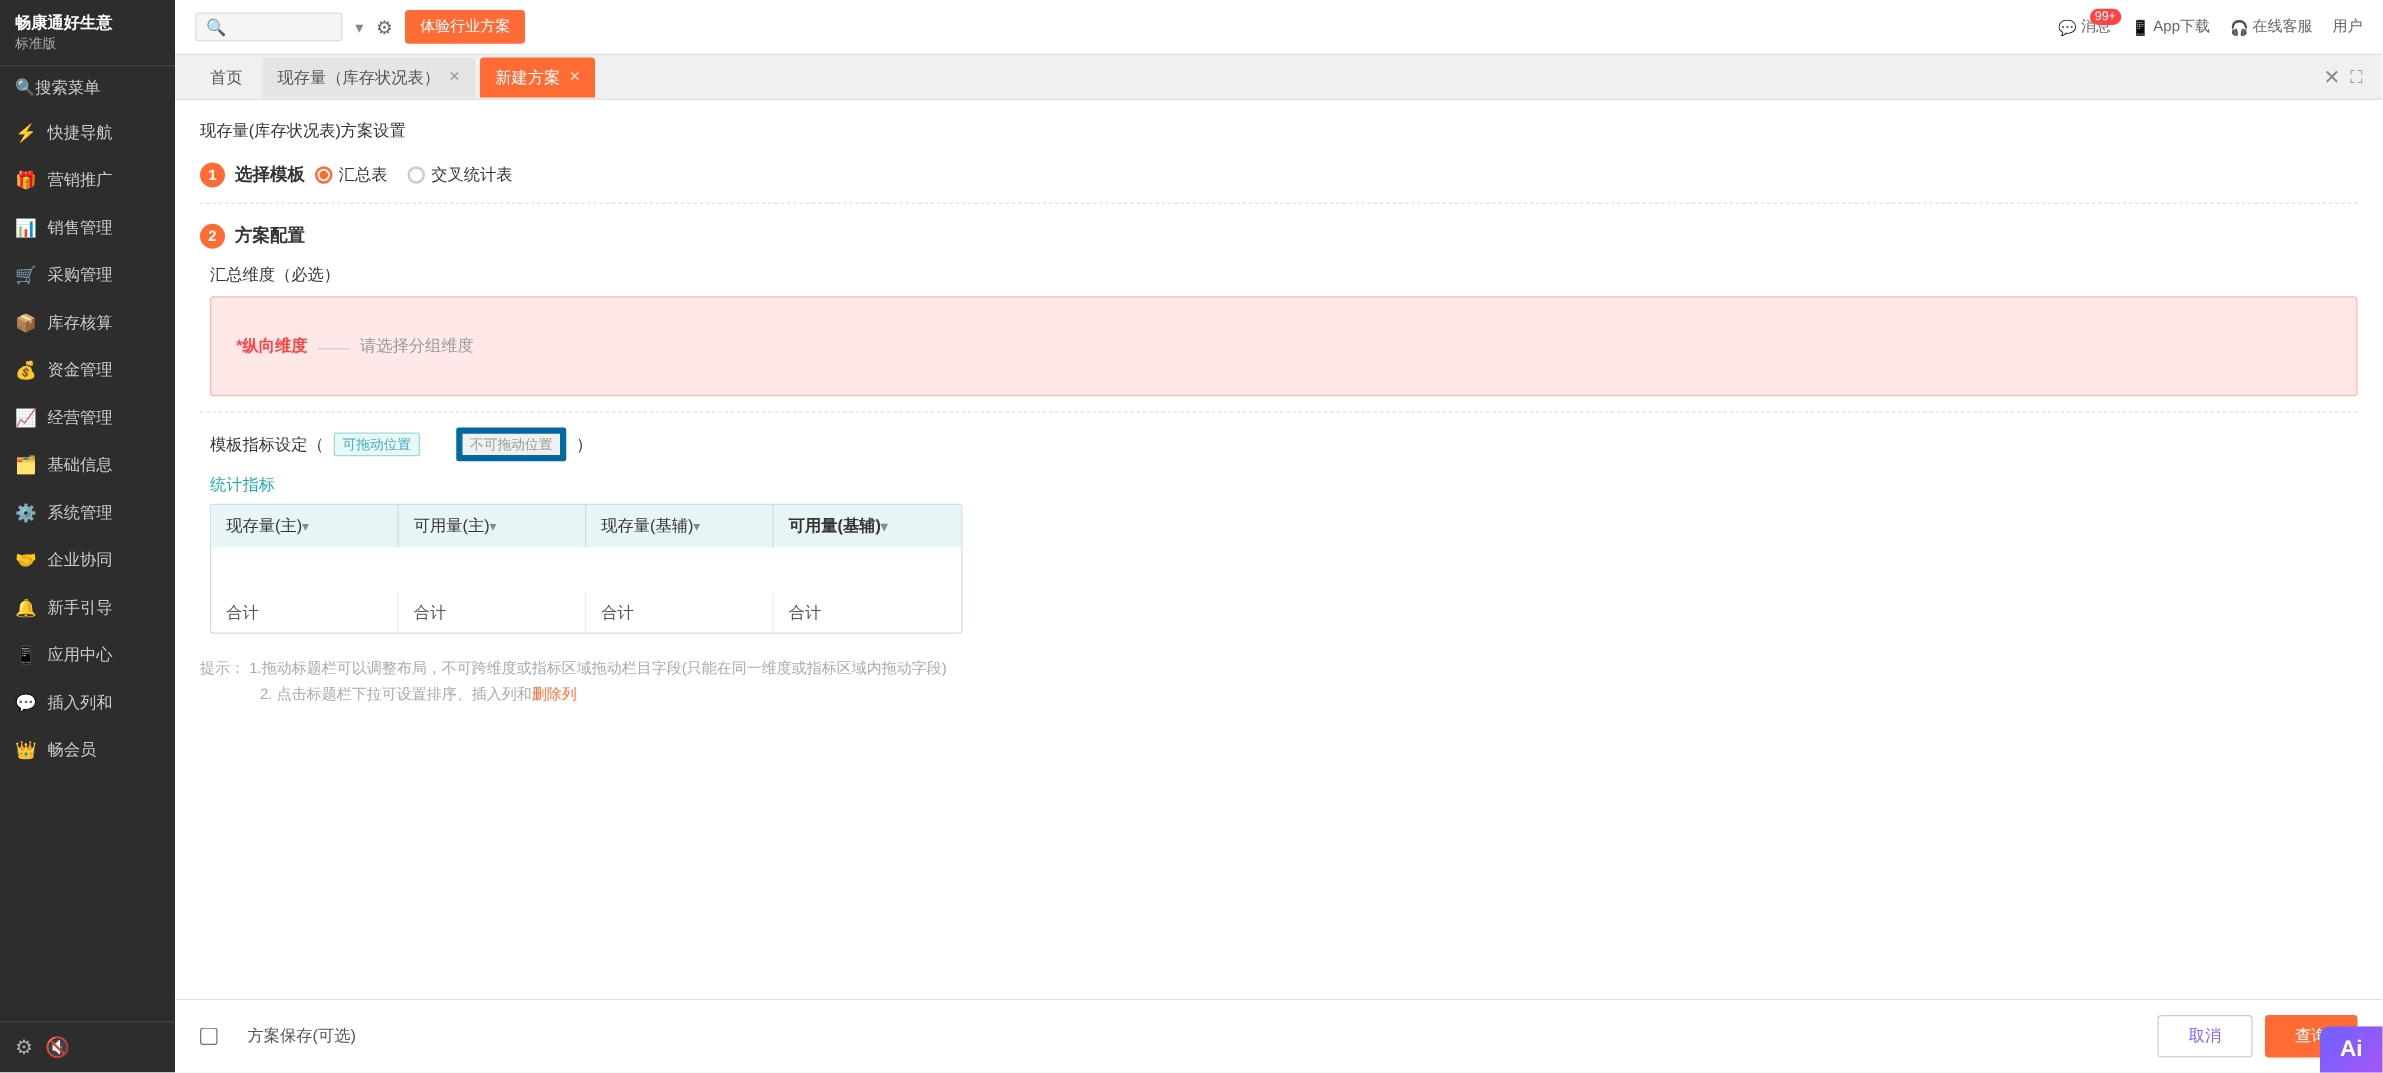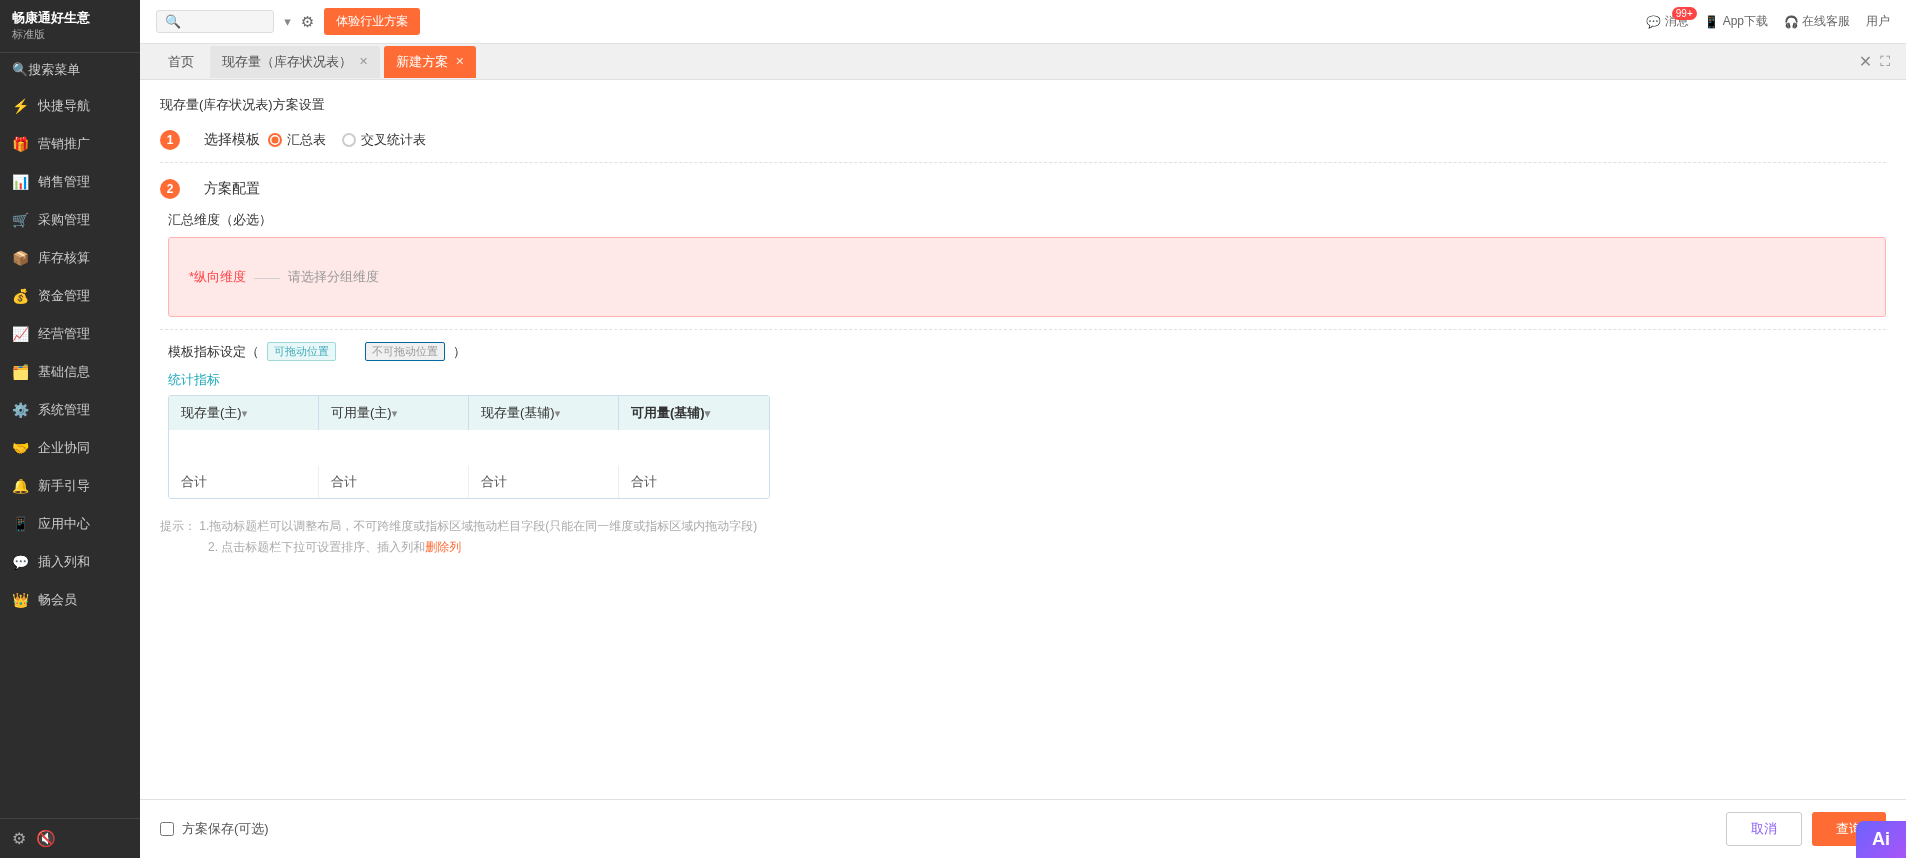--- a/index.html
+++ b/index.html
@@ -90,47 +90,47 @@
     .content-inner { padding: 16px 20px; }
 
     .page-title { font-size: 13px; color: #333; margin-bottom: 16px; font-weight: normal; }
 
     
     .section { margin-bottom: 16px; }
     .section-header { display: flex; align-items: center; gap: 8px; margin-bottom: 12px; }
     .section-num {
       width: 20px; height: 20px; background: #ff6b35; color: #fff; border-radius: 50%; display: flex; align-items: center; justify-content: center; font-size: 12px; font-weight: bold; flex-shrink: 0;
     }
-    .section-title { font-size: 14px; color: #333; font-weight: 400; margin-left: 16px; }
+    .section-title { font-size: 14px; color: #333; font-weight: 700; }
     .section-divider { border: none; border-top: 1px dashed #e0e0e0; margin: 12px 0; }
 
     
     .radio-group { display: flex; align-items: center; gap: 16px; }
     .radio-item { display: flex; align-items: center; gap: 5px; cursor: pointer; font-size: 13px; color: #333; }
     .radio-circle {
       width: 14px; height: 14px; border-radius: 50%; border: 2px solid #ccc; position: relative; flex-shrink: 0;
     }
     .radio-circle.checked { border-color: #ff6b35; }
     .radio-circle.checked::after {
       content: ''; width: 7px; height: 7px; background: #ff6b35; border-radius: 50%; position: absolute; top: 50%; left: 50%; transform: translate(-50%, -50%);
     }
 
     
     .dimension-required { font-size: 13px; color: #333; margin-bottom: 8px; }
     .dimension-box {
       background: #ffe8e8; border: 1px solid #ffb3b3; border-radius: 3px; padding: 24px 20px; min-height: 80px; display: flex; align-items: center;
     }
-    .dimension-label { color: #ff4444; font-size: 13px; }
+    .dimension-label { color: #ff4444; font-size: 13px; font-weight: bold; }
     .dimension-dash { color: #ccc; margin: 0 8px; }
     .dimension-placeholder { color: #999; font-size: 13px; }
 
     
     .indicator-label { font-size: 13px; color: #333; margin-bottom: 10px; display: flex; align-items: center; gap: 8px; }
     .indicator-tag { background: #e8f8f8; border: 1px solid #a0d8d8; color: #4ab; padding: 1px 6px; border-radius: 2px; font-size: 11px; font-family: Liberation Mono, monospace; }
-    .indicator-tag-gray { background: #f0f0f0; border: 1px solid #0369a1; color: #999; padding: 1px 6px; border-radius: 2px; font-size: 11px; }
+    .indicator-tag-gray { background: #f0f0f0; border: 5px solid #0369a1; color: #999; padding: 1px 6px; border-radius: 2px; font-size: 11px; }
 
     
     .stats-section-title { color: #2ab; font-size: 13px; margin-bottom: 6px; }
     .stats-table { border: 1px solid #cde; border-radius: 3px; overflow: hidden; display: inline-block; min-width: 600px; }
     .stats-table-header { display: flex; background: #e8f5f5; }
     .stats-table-body { display: flex; background: #fff; }
     .stats-cell {
       width: 150px; padding: 8px 12px; border-right: 1px solid #cde; display: flex; align-items: center; justify-content: flex-start; font-size: 13px; color: #333;
     }
     .stats-cell:last-child { border-right: none; font-weight: bold; }
@@ -142,21 +142,21 @@
 
     
     .tips-box { margin-top: 16px; color: #aaa; font-size: 12px; }
     .tips-item { margin-bottom: 4px; }
     .tips-item span { color: #ff6b35; }
 
     
     .footer {
       background: #fff; border-top: 1px solid #e0e0e0; padding: 12px 20px; display: flex; align-items: center; justify-content: space-between; flex-shrink: 0;
     }
-    .footer-left { display: flex; align-items: center; gap: 8px; }
+    .footer-left { display: flex; align-items: center; gap: 24px; }
     .footer-checkbox { width: 14px; height: 14px; border: 1px solid #ccc; cursor: pointer; }
     .footer-label { font-size: 13px; color: #555; }
     .footer-right { display: flex; gap: 10px; }
     .btn-cancel { padding: 7px 24px; border: 1px solid #ccc; background: #fff; color: #8b5cf6; border-radius: 3px; cursor: pointer; font-size: 13px; }
     .btn-query { padding: 7px 24px; background: #ff6b35; color: #fff; border: none; border-radius: 3px; cursor: pointer; font-size: 13px; }
 
     
     .ai-badge {
       position: fixed; right: 0; bottom: 0; background: linear-gradient(135deg, #6c63ff, #a855f7); color: #fff; padding: 8px 16px; font-size: 18px; font-weight: bold; border-radius: 8px 0 0 0;
     }

